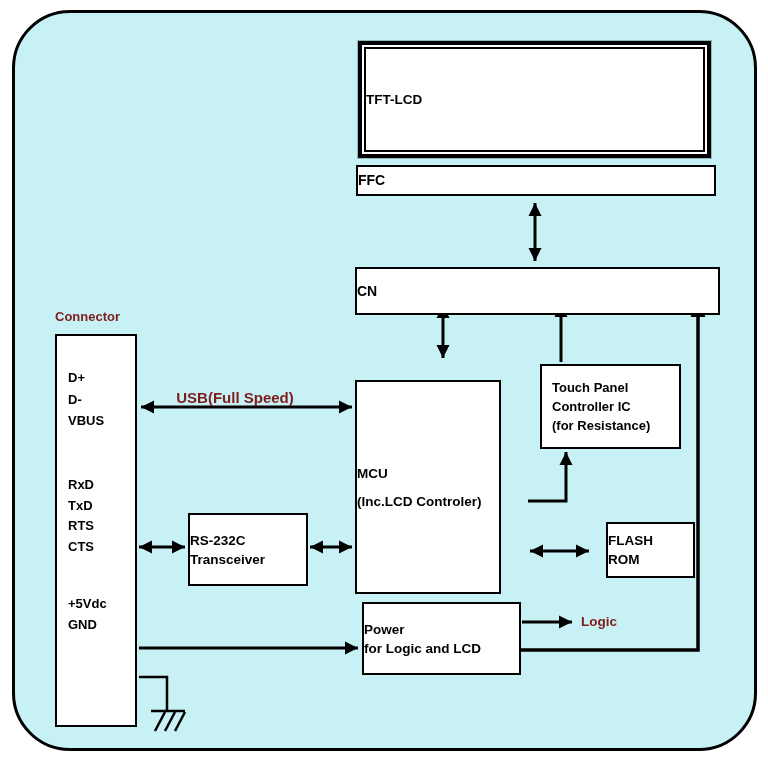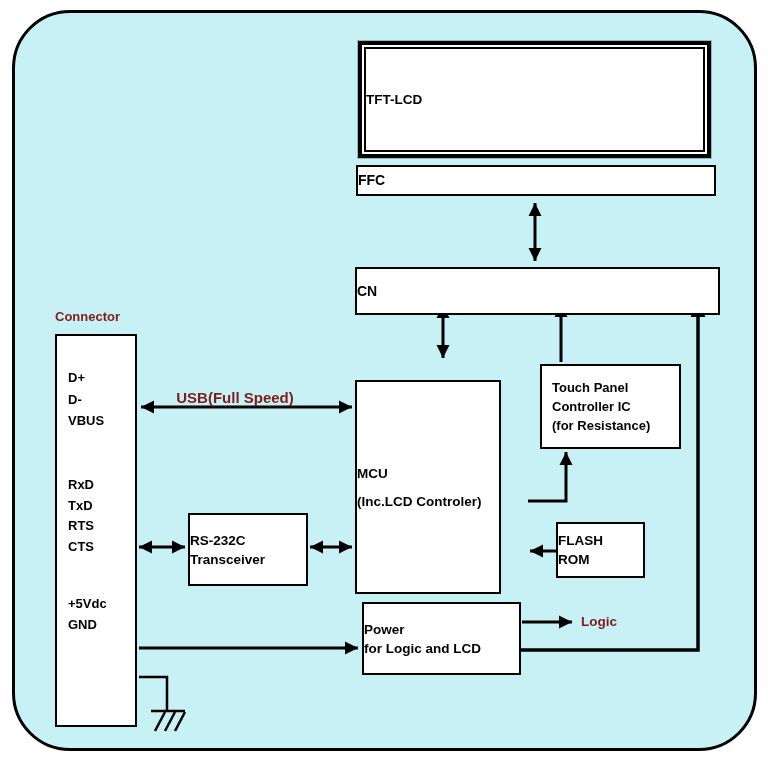--- a/index.html
+++ b/index.html
@@ -82,21 +82,21 @@
     color: #7f1d1d;
     white-space: nowrap;
   }
   .connector-title { left: 55px; top: 309px; font-size: 13px; }
   .usb-label    { left: 140px; top: 357px; width: 190px; text-align: center; font-size: 15px; margin-top: 32px; }
   .rs232c-label { left: 146px; top: 474px; width: 180px; text-align: center; font-size: 15px; }
   .logic-label  { left: 581px; top: 614px; font-size: 13.5px; }
 
   .mcu   { left: 355px; top: 380px; width: 146px; height: 214px; gap: 9px; }
   .touch { left: 540px; top: 364px; width: 141px; height: 85px; font-size: 13px; padding-left: 10px; }
-  .flash { left: 556px; top: 522px; width: 89px;  height: 56px; }
+  .flash { left: 606px; top: 522px; width: 89px;  height: 56px; }
   .rs232c-box { left: 188px; top: 513px; width: 120px; height: 73px; }
   .power { left: 362px; top: 602px; width: 159px; height: 73px; }
 </style>
 </head>
 <body>
 
 <div class="canvas">
 
   <div class="panel"></div>
 

